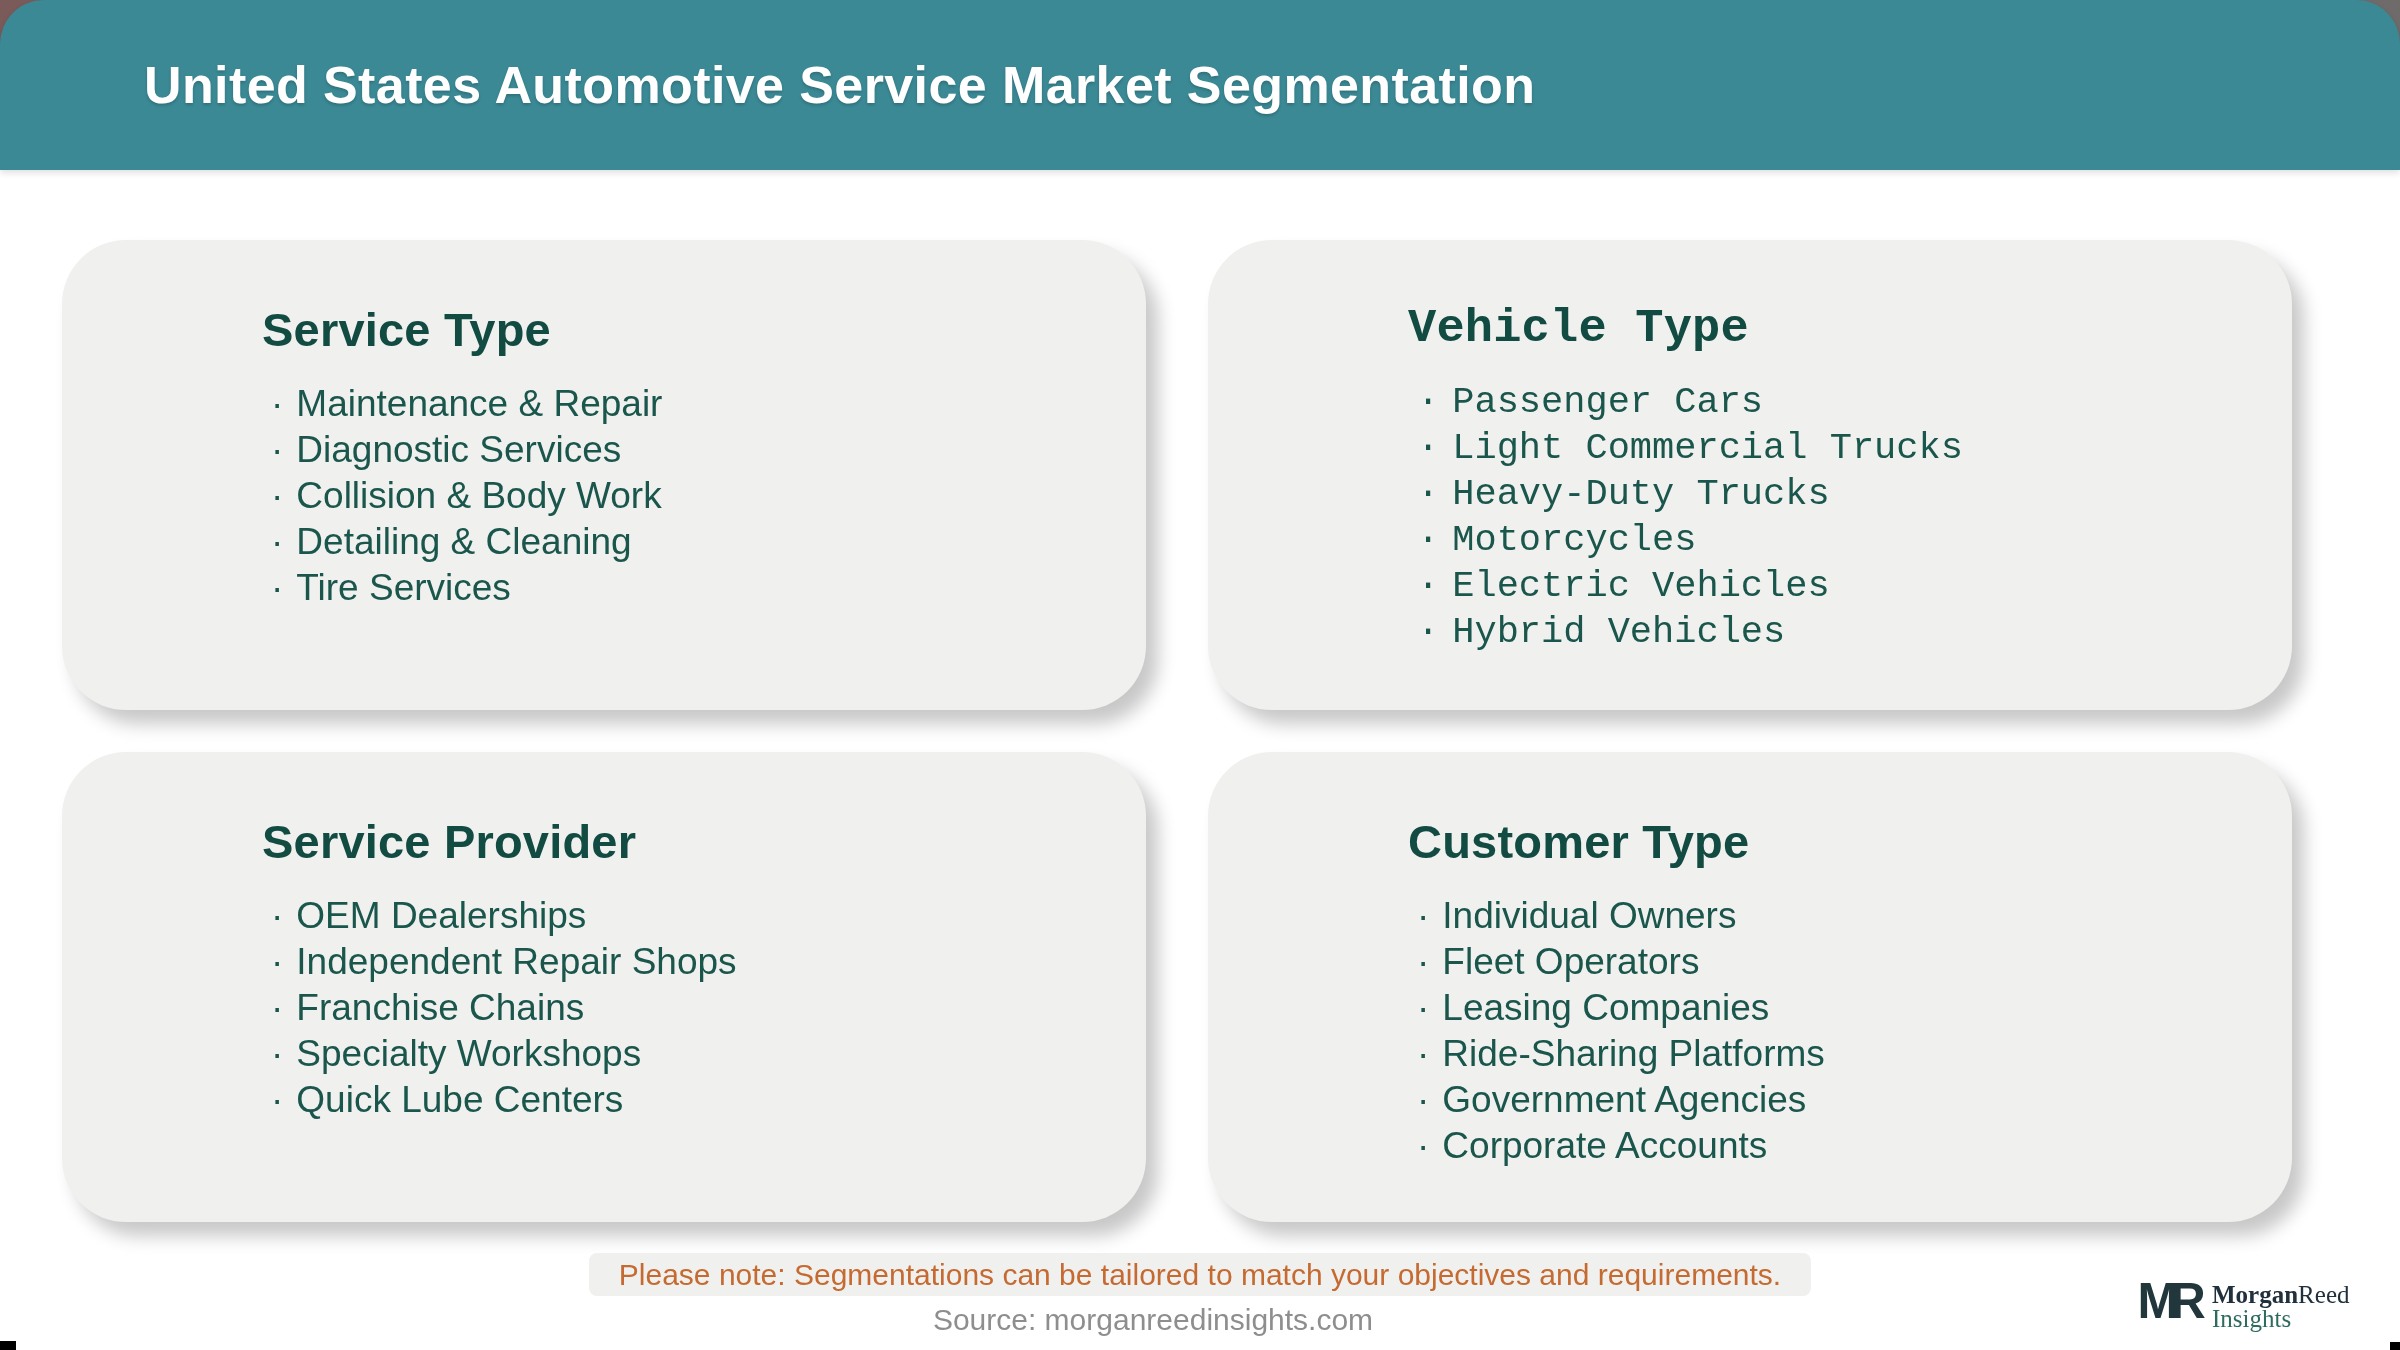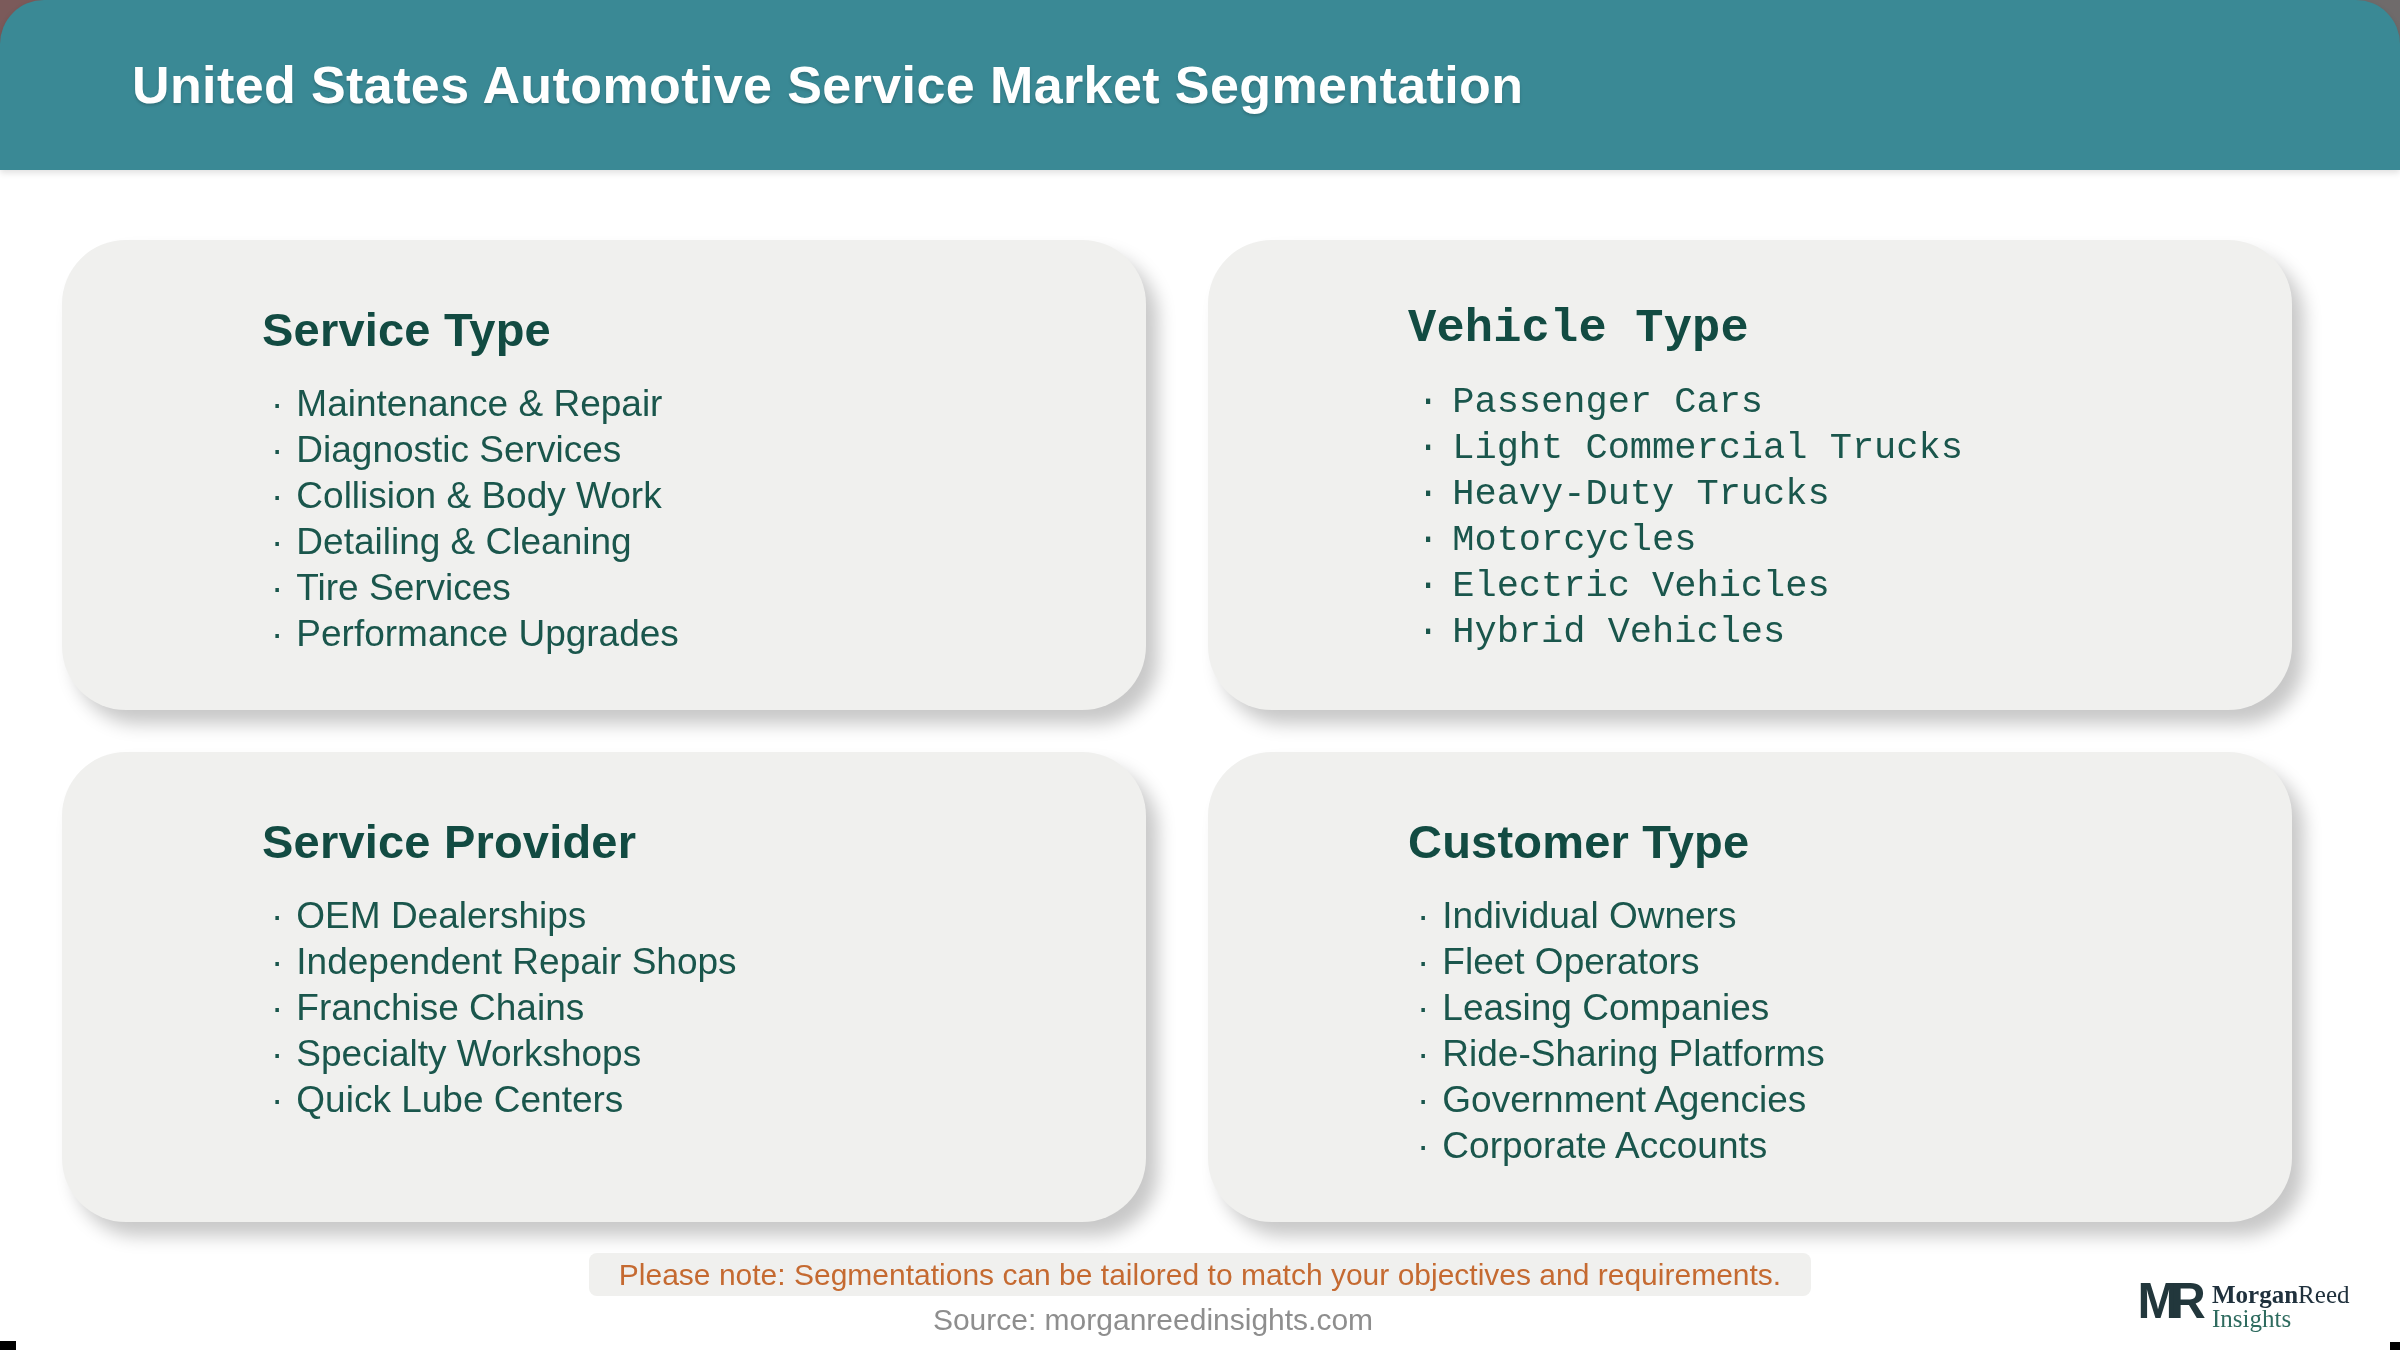--- a/index.html
+++ b/index.html
@@ -18,21 +18,21 @@
   .corner-tr{right:0;background:#6f6b6b;}
 
   header{
     position:absolute;left:0;top:0;right:0;height:170px;
     background:#3a8995;
     border-radius:44px 44px 0 0;
     display:flex;align-items:center;
     box-shadow:0 3px 6px rgba(0,0,0,0.12);
   }
   header h1{
-    margin:0;padding-left:132px;
+    margin:12px;padding-left:132px;
     color:#ffffff;font-size:52px;font-weight:bold;letter-spacing:.4px;
     text-shadow:0 2px 3px rgba(0,0,0,0.18);
   }
 
   .card{
     position:absolute;
     width:1084px;height:470px;
     background:#f0f0ee;
     border-radius:64px;
     box-shadow:12px 14px 18px rgba(0,0,0,0.22);
@@ -99,21 +99,20 @@
   </header>
 
   <section class="card c1">
     <h2>Service Type</h2>
     <ul>
       <li><span class="bullet">·</span><span>Maintenance &amp; Repair</span></li>
       <li><span class="bullet">·</span><span>Diagnostic Services</span></li>
       <li><span class="bullet">·</span><span>Collision &amp; Body Work</span></li>
       <li><span class="bullet">·</span><span>Detailing &amp; Cleaning</span></li>
       <li><span class="bullet">·</span><span>Tire Services</span></li>
-      <li><span class="bullet">·</span><span>Performance Upgrades</span></li>
     </ul>
   </section>
 
   <section class="card c2">
     <h2>Vehicle Type</h2>
     <ul>
       <li><span class="bullet">·</span><span>Passenger Cars</span></li>
       <li><span class="bullet">·</span><span>Light Commercial Trucks</span></li>
       <li><span class="bullet">·</span><span>Heavy-Duty Trucks</span></li>
       <li><span class="bullet">·</span><span>Motorcycles</span></li>

